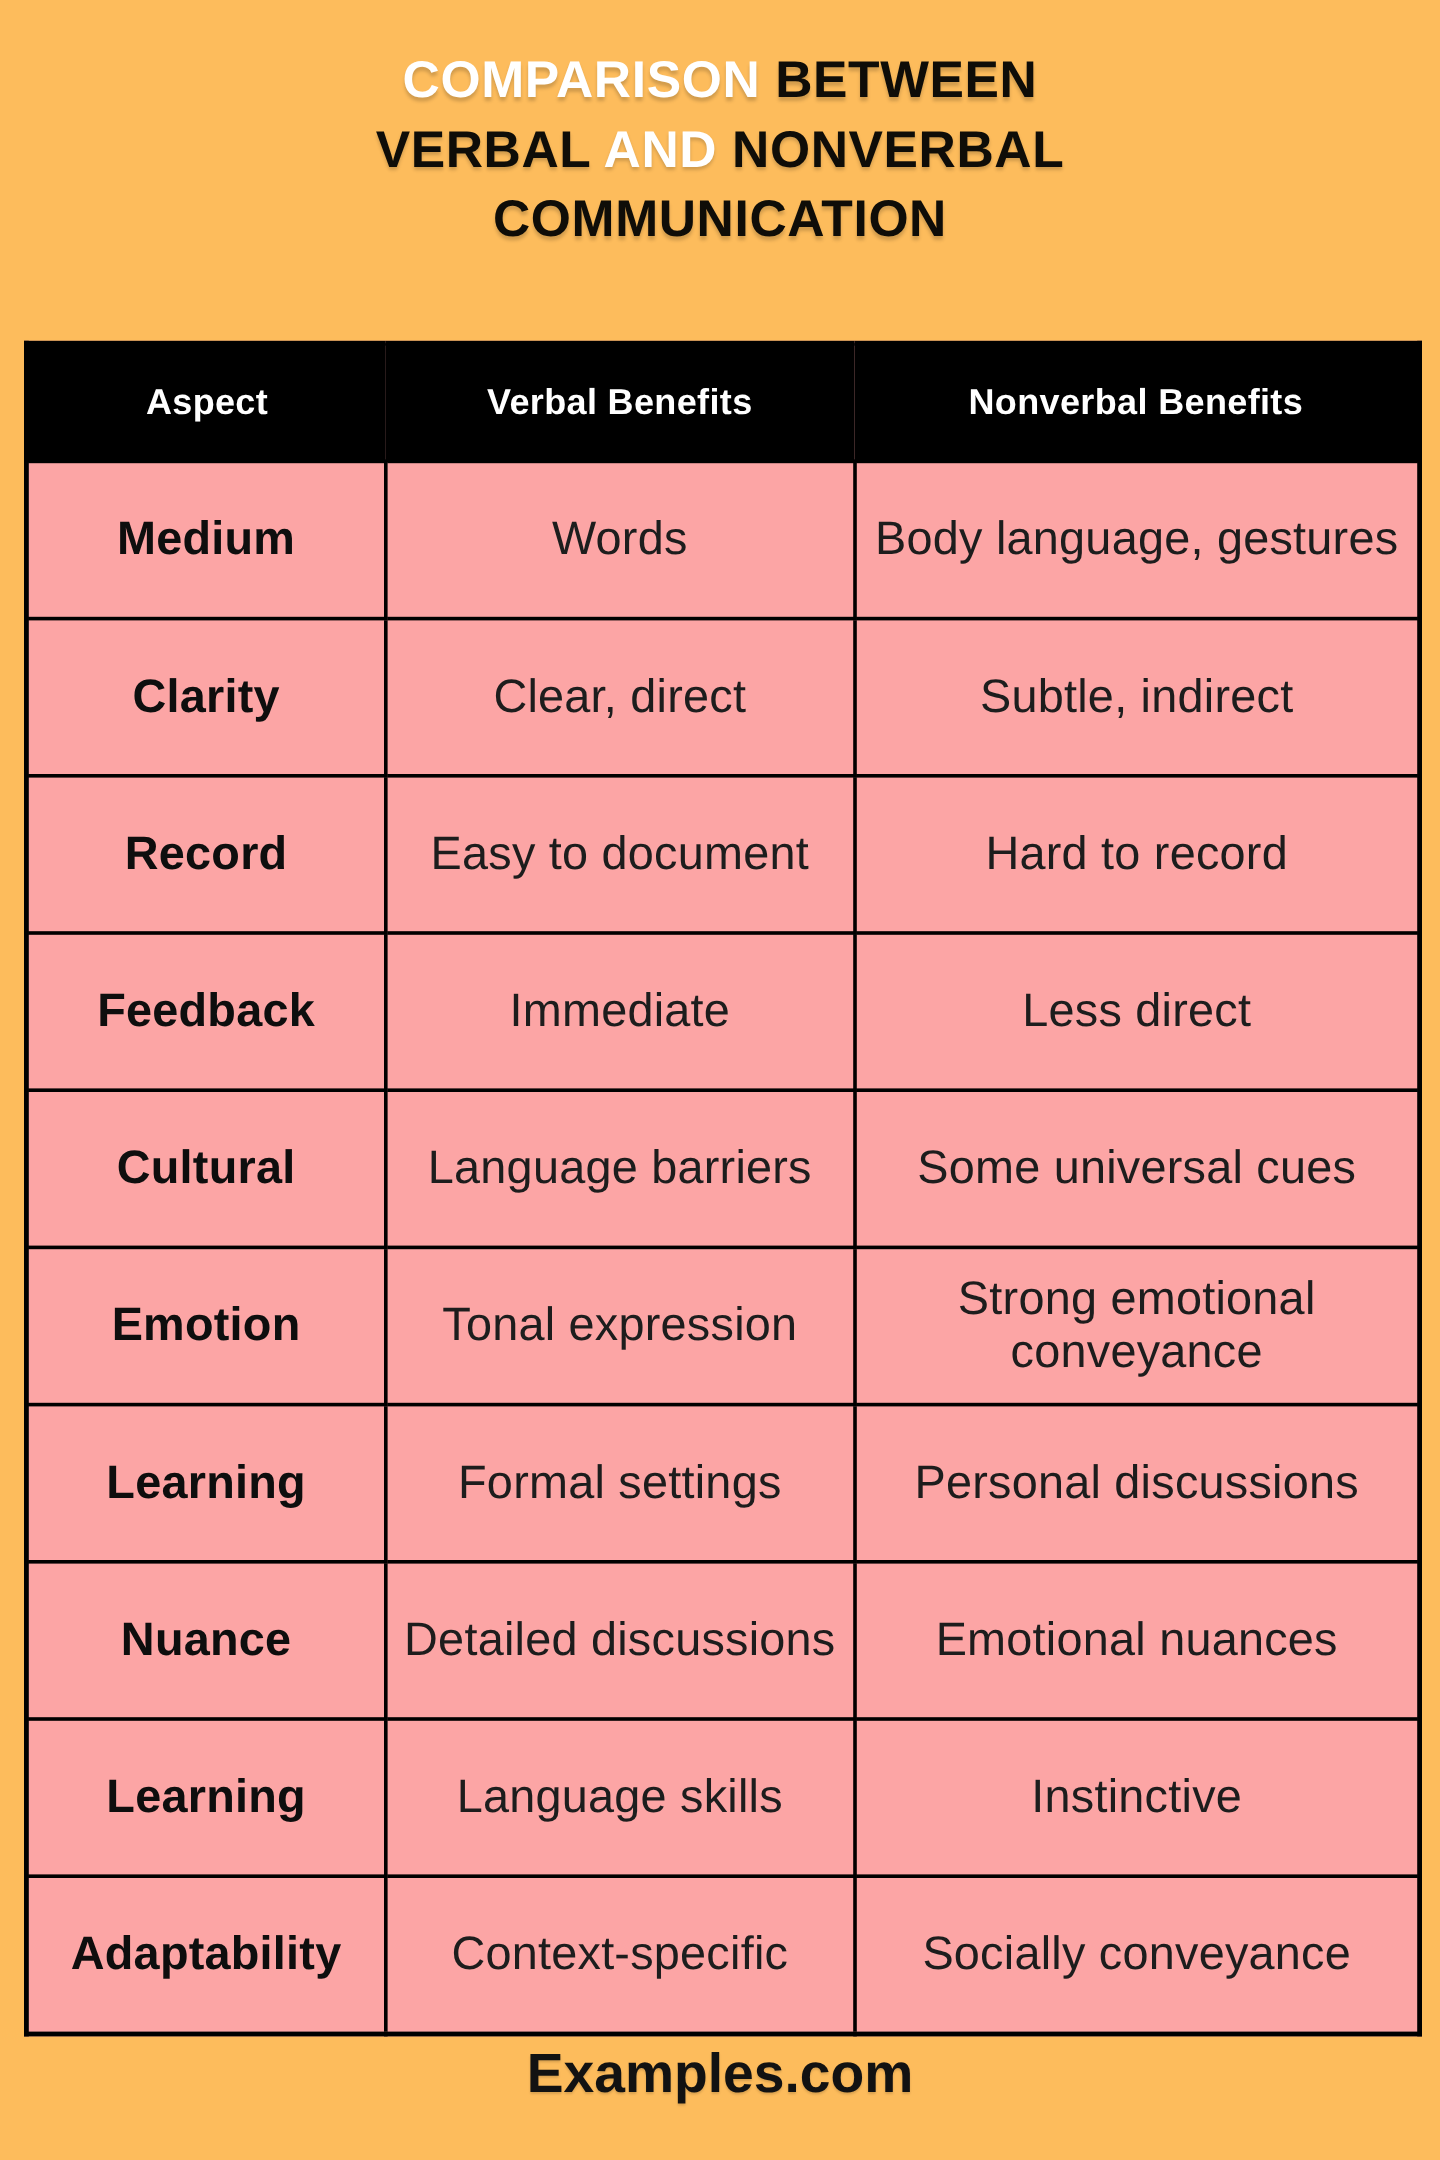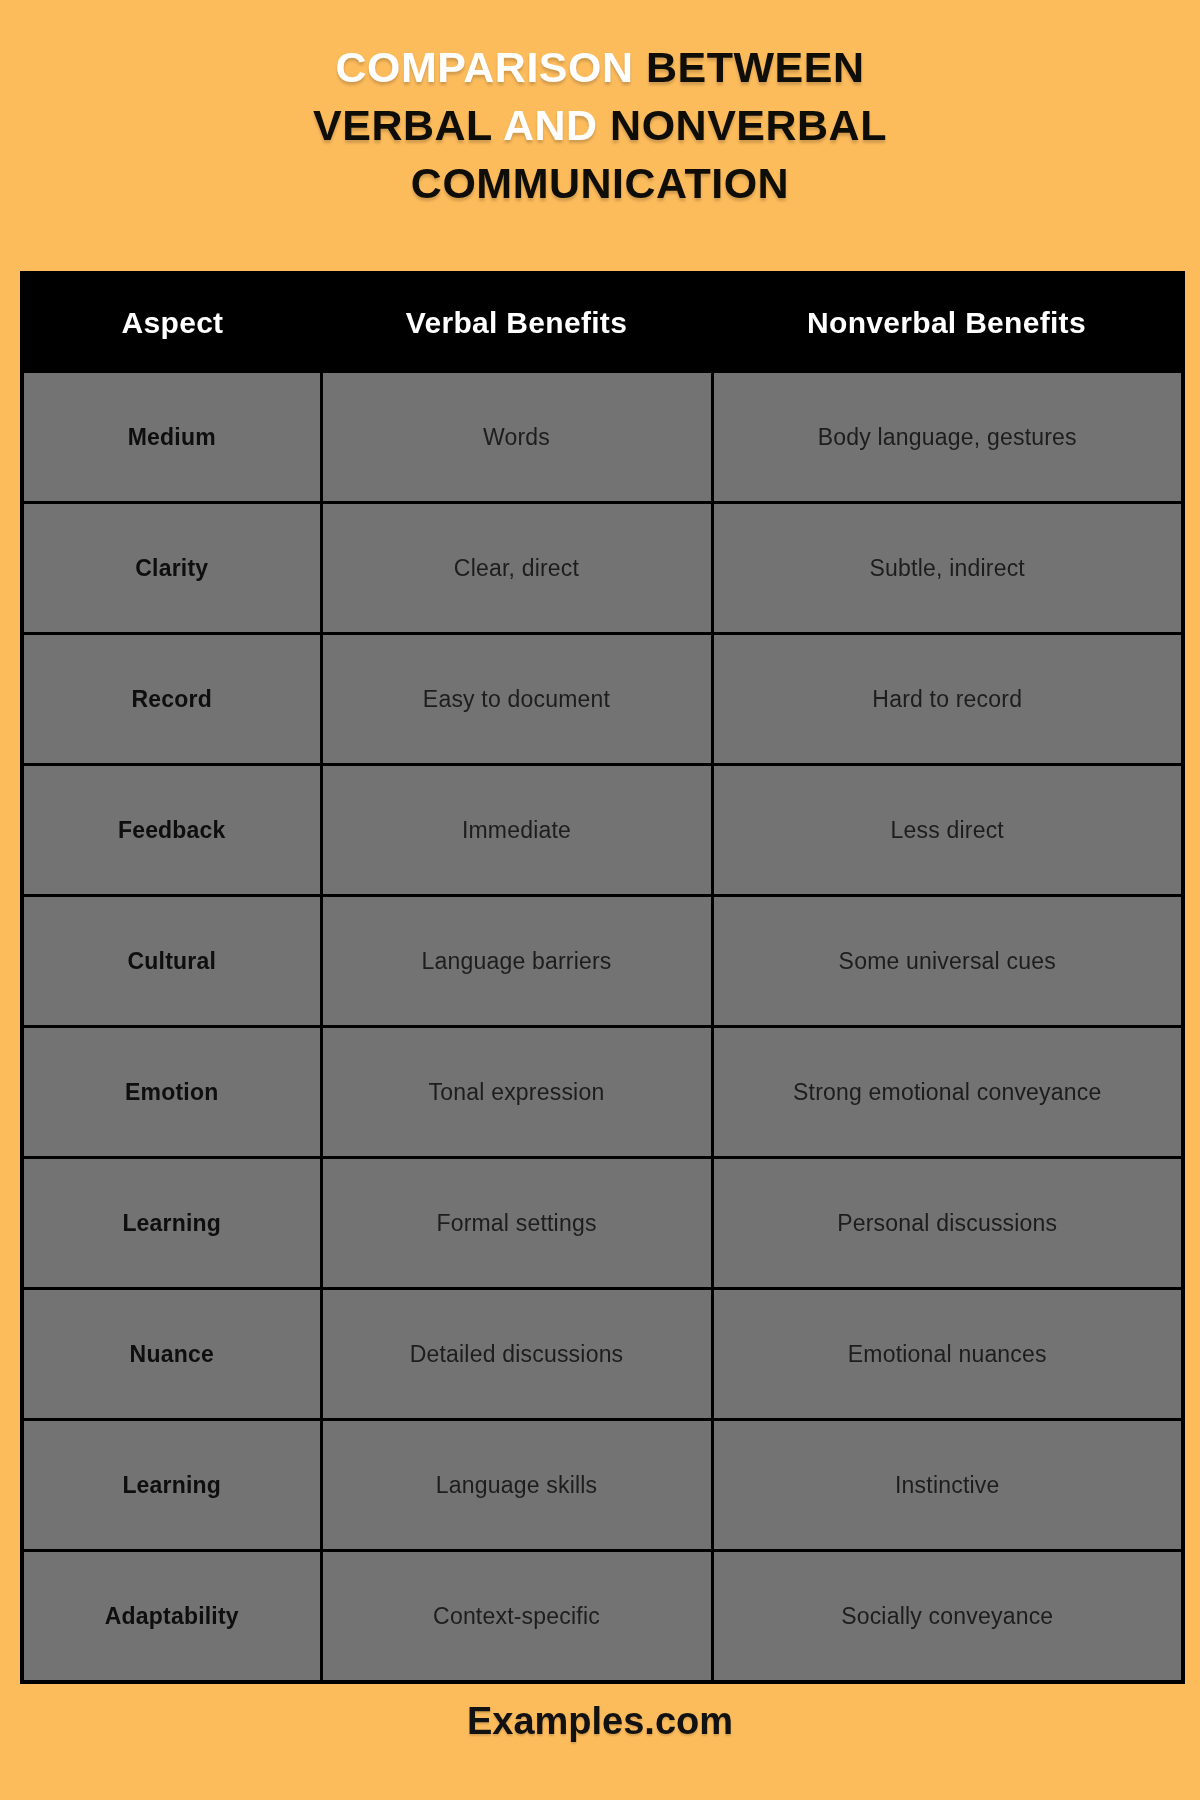--- a/index.html
+++ b/index.html
@@ -25,24 +25,24 @@
     letter-spacing: 0.5px;
     color: #0f0d08;
     text-shadow: 0 3px 3px rgba(0,0,0,0.18);
   }
   .title .white { color: #ffffff; }
 
   
   table.comparison {
     position: absolute;
     left: 20px;
-    top: 271px;
+    top: 284px;
     width: 1161px;
     border-collapse: collapse;
-    background: #737373;
+    background: #fca5a5;
     border: 4px solid #000000;
     table-layout: fixed;
   }
   table.comparison col.c1 { width: 299px; }
   table.comparison col.c2 { width: 391px; }
   table.comparison col.c3 { width: 471px; }
 
   table.comparison thead th {
     background: #000000;
     color: #ffffff;
@@ -53,37 +53,37 @@
     vertical-align: middle;
     border: none;
     letter-spacing: 0.3px;
   }
 
   table.comparison tbody td {
     border: 3px solid #000000;
     height: 126px;
     text-align: center;
     vertical-align: middle;
-    font-size: 23px;
+    font-size: 39px;
     color: #1d1d1d;
     letter-spacing: 0.2px;
   }
   table.comparison tbody td.aspect {
     font-weight: 700;
     color: #0e0e0e;
   }
 
   
   .footer {
     position: absolute;
     top: 1700px;
     left: 0;
     width: 1200px;
     text-align: center;
-    font-size: 38px;
+    font-size: 46px;
     font-weight: 700;
     color: #121212;
     text-shadow: 0 2px 2px rgba(0,0,0,0.15);
   }
 </style>
 </head>
 <body>
 
 <div class="title">
   <div><span class="white">COMPARISON</span><span> BETWEEN</span></div>

